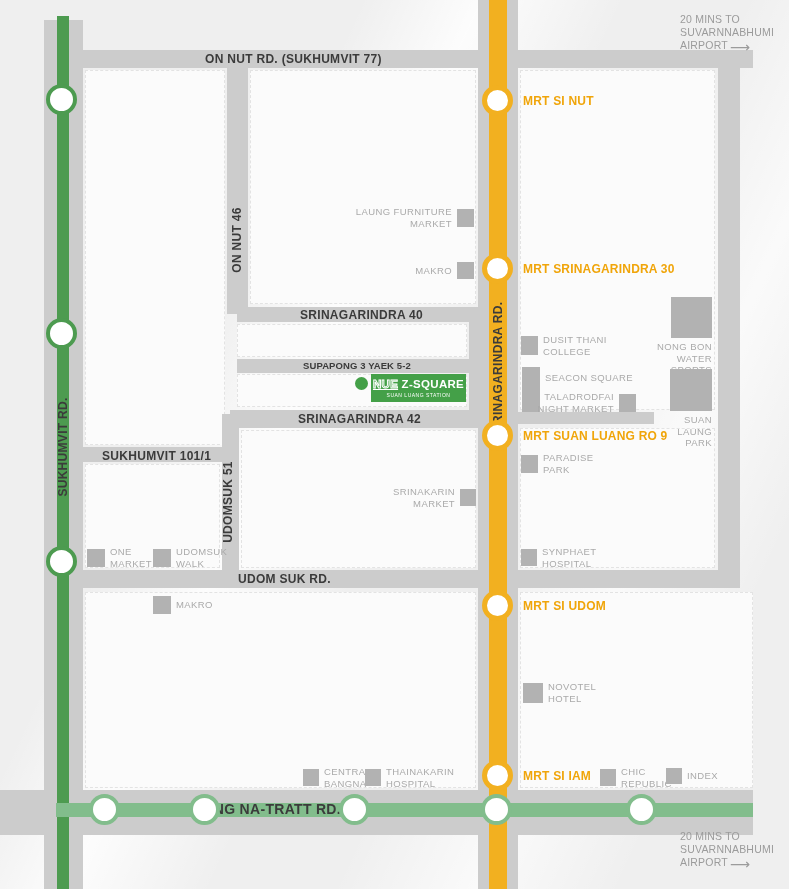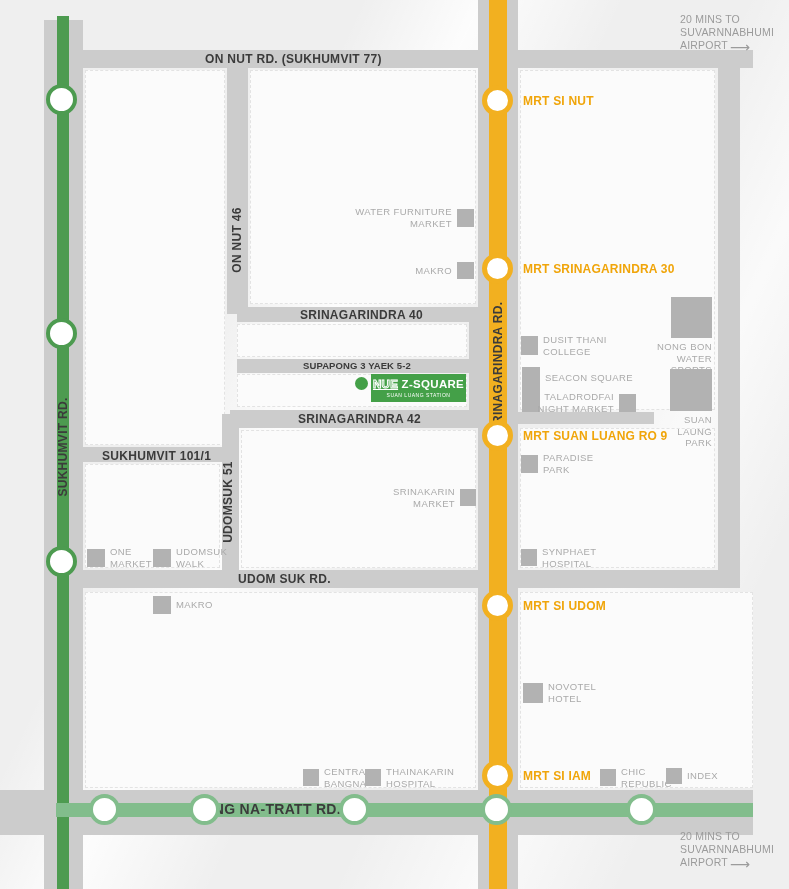--- a/index.html
+++ b/index.html
@@ -86,21 +86,21 @@
   <div class="rlabel" style="left:298px;top:412px">SRINAGARINDRA 42</div>
   <div class="rlabel" style="left:102px;top:449px">SUKHUMVIT 101/1</div>
   <div class="rlabel" style="left:238px;top:572px">UDOM SUK RD.</div>
   <div class="rlabel lg" style="left:193px;top:801px">BANG NA-TRATT RD.</div>
   <div class="vlabel" style="left:63px;top:447px">SUKHUMVIT RD.</div>
   <div class="vlabel" style="left:498px;top:367px">SRINAGARINDRA RD.</div>
   <div class="vlabel" style="left:237px;top:240px">ON NUT 46</div>
   <div class="vlabel" style="left:228px;top:502px">UDOMSUK 51</div>
 
   <div class="lm row text-first" style="left:328px;top:206px;width:146px">
-    <span class="lm-text">WATER FURNITURE
+    <span class="lm-text">LAUNG FURNITURE
 MARKET</span>
     <span class="sq" style="width:17px;height:18px"></span>
   </div>
   <div class="lm row text-first" style="left:382px;top:262px;width:92px">
     <span class="lm-text">MAKRO</span>
     <span class="sq" style="width:17px;height:17px"></span>
   </div>
   <div class="lm row" style="left:521px;top:334px">
     <span class="sq" style="width:17px;height:19px"></span>
     <span class="lm-text">DUSIT THANI

